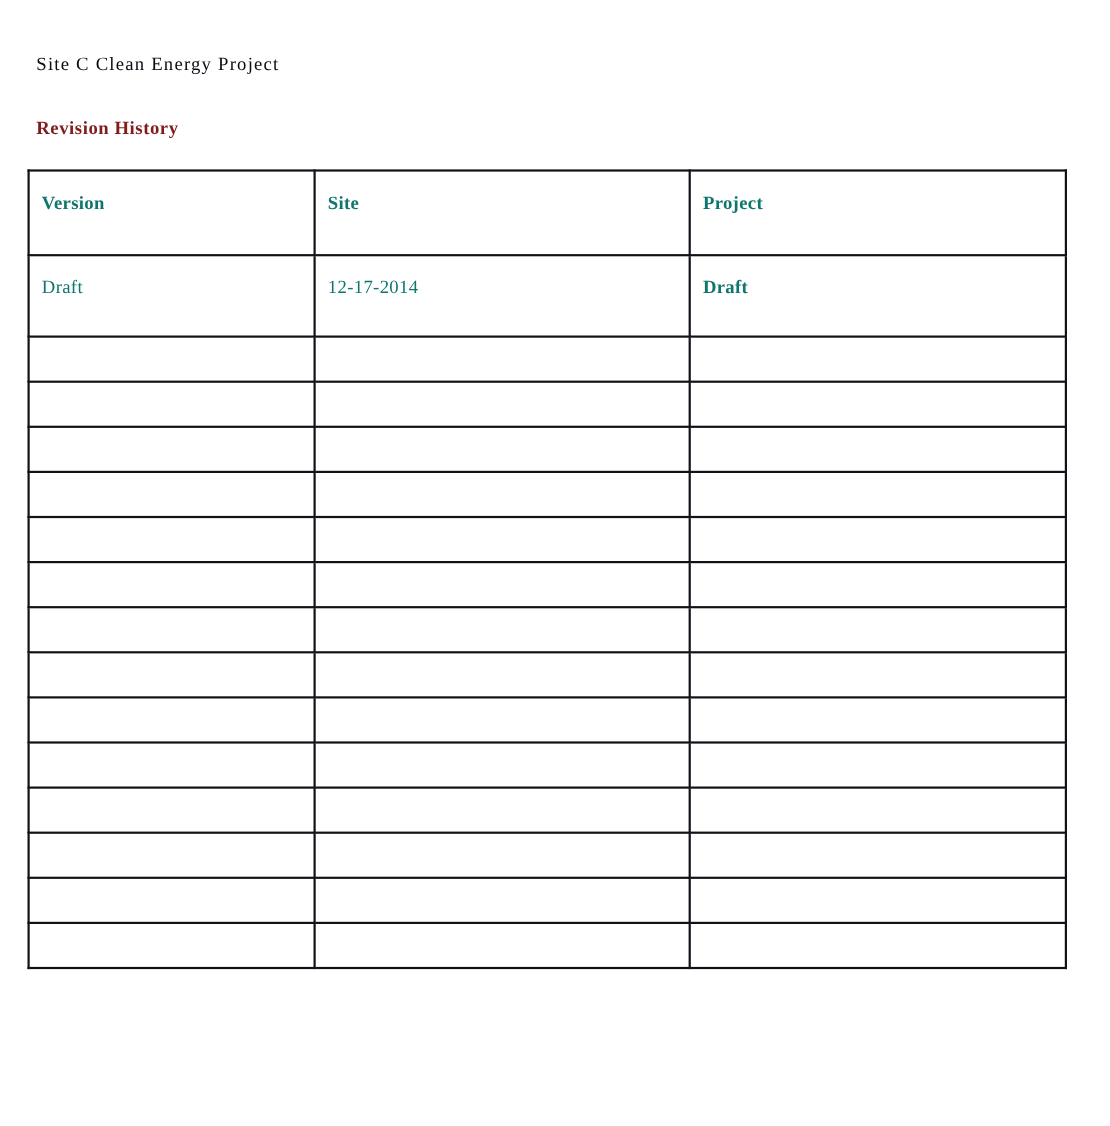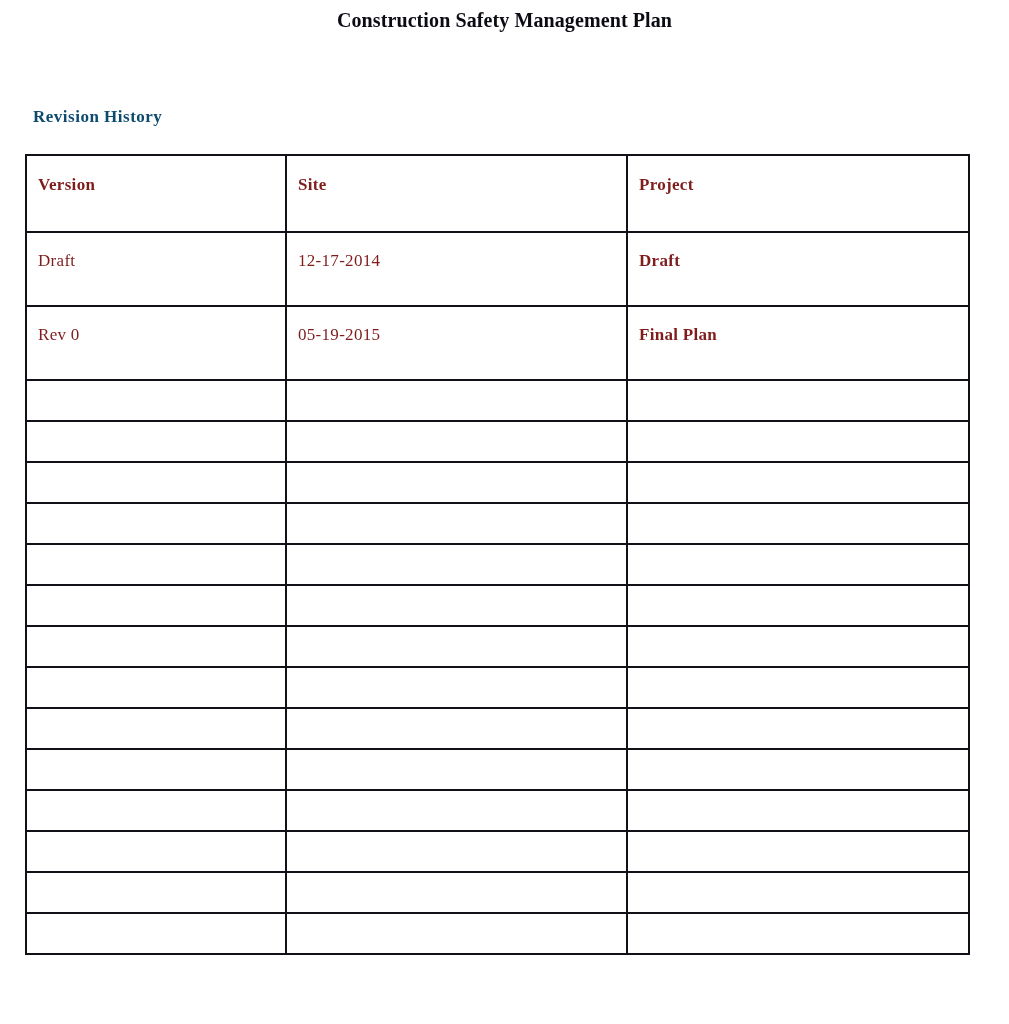--- a/index.html
+++ b/index.html
@@ -53,21 +53,21 @@
   }
 
   .section-heading {
     position: absolute;
     left: 33px;
     top: 106px;
     font-size: 17px;
     font-weight: bold;
     letter-spacing: 0.5px;
     line-height: 22px;
-    color: #0c4a6e;
+    color: #7f1d1d;
     white-space: nowrap;
   }
 
   
   .rev-table-wrap {
     position: absolute;
     left: 25px;
     top: 154px;
     width: 943px;
   }
@@ -84,21 +84,21 @@
   table.rev-table col.c-comment { width: 342px; }
 
   table.rev-table th,
   table.rev-table td {
     border: 2px solid #111118;
     padding: 0 0 0 11px;
     vertical-align: top;
     text-align: left;
     font-size: 17px;
     line-height: 20px;
-    color: #7f1d1d;
+    color: #0f766e;
     background: #ffffff;
     overflow: hidden;
     white-space: nowrap;
   }
 
   
   table.rev-table thead th {
     height: 56px;
     font-weight: bold;
     letter-spacing: 0.3px;
@@ -124,22 +124,22 @@
   tbody tr.blank-row td {
     height: 39px;
     padding-top: 0;
   }
 </style>
 </head>
 <body>
 
 <div class="page">
 
-  <div class="doc-title">Construction Safety Management Plan</div>
-
+
+  <div class="doc-subtitle">Site C Clean Energy Project</div>
 
   <div class="section-heading">Revision History</div>
 
   <div class="rev-table-wrap">
     <table class="rev-table">
       <colgroup>
         <col class="c-version">
         <col class="c-date">
         <col class="c-comment">
       </colgroup>
@@ -149,25 +149,20 @@
           <th>Site</th>
           <th>Project</th>
         </tr>
       </thead>
       <tbody id="table-body">
           <tr class="data-row">
             <td class="col-version">Draft</td>
             <td class="col-date">12-17-2014</td>
             <td class="col-comment">Draft</td>
           </tr>
-          <tr class="data-row">
-            <td class="col-version">Rev 0</td>
-            <td class="col-date">05-19-2015</td>
-            <td class="col-comment">Final Plan</td>
-          </tr>
           <tr class="blank-row">
             <td class="col-version"></td>
             <td class="col-date"></td>
             <td class="col-comment"></td>
           </tr>
           <tr class="blank-row">
             <td class="col-version"></td>
             <td class="col-date"></td>
             <td class="col-comment"></td>
           </tr>

